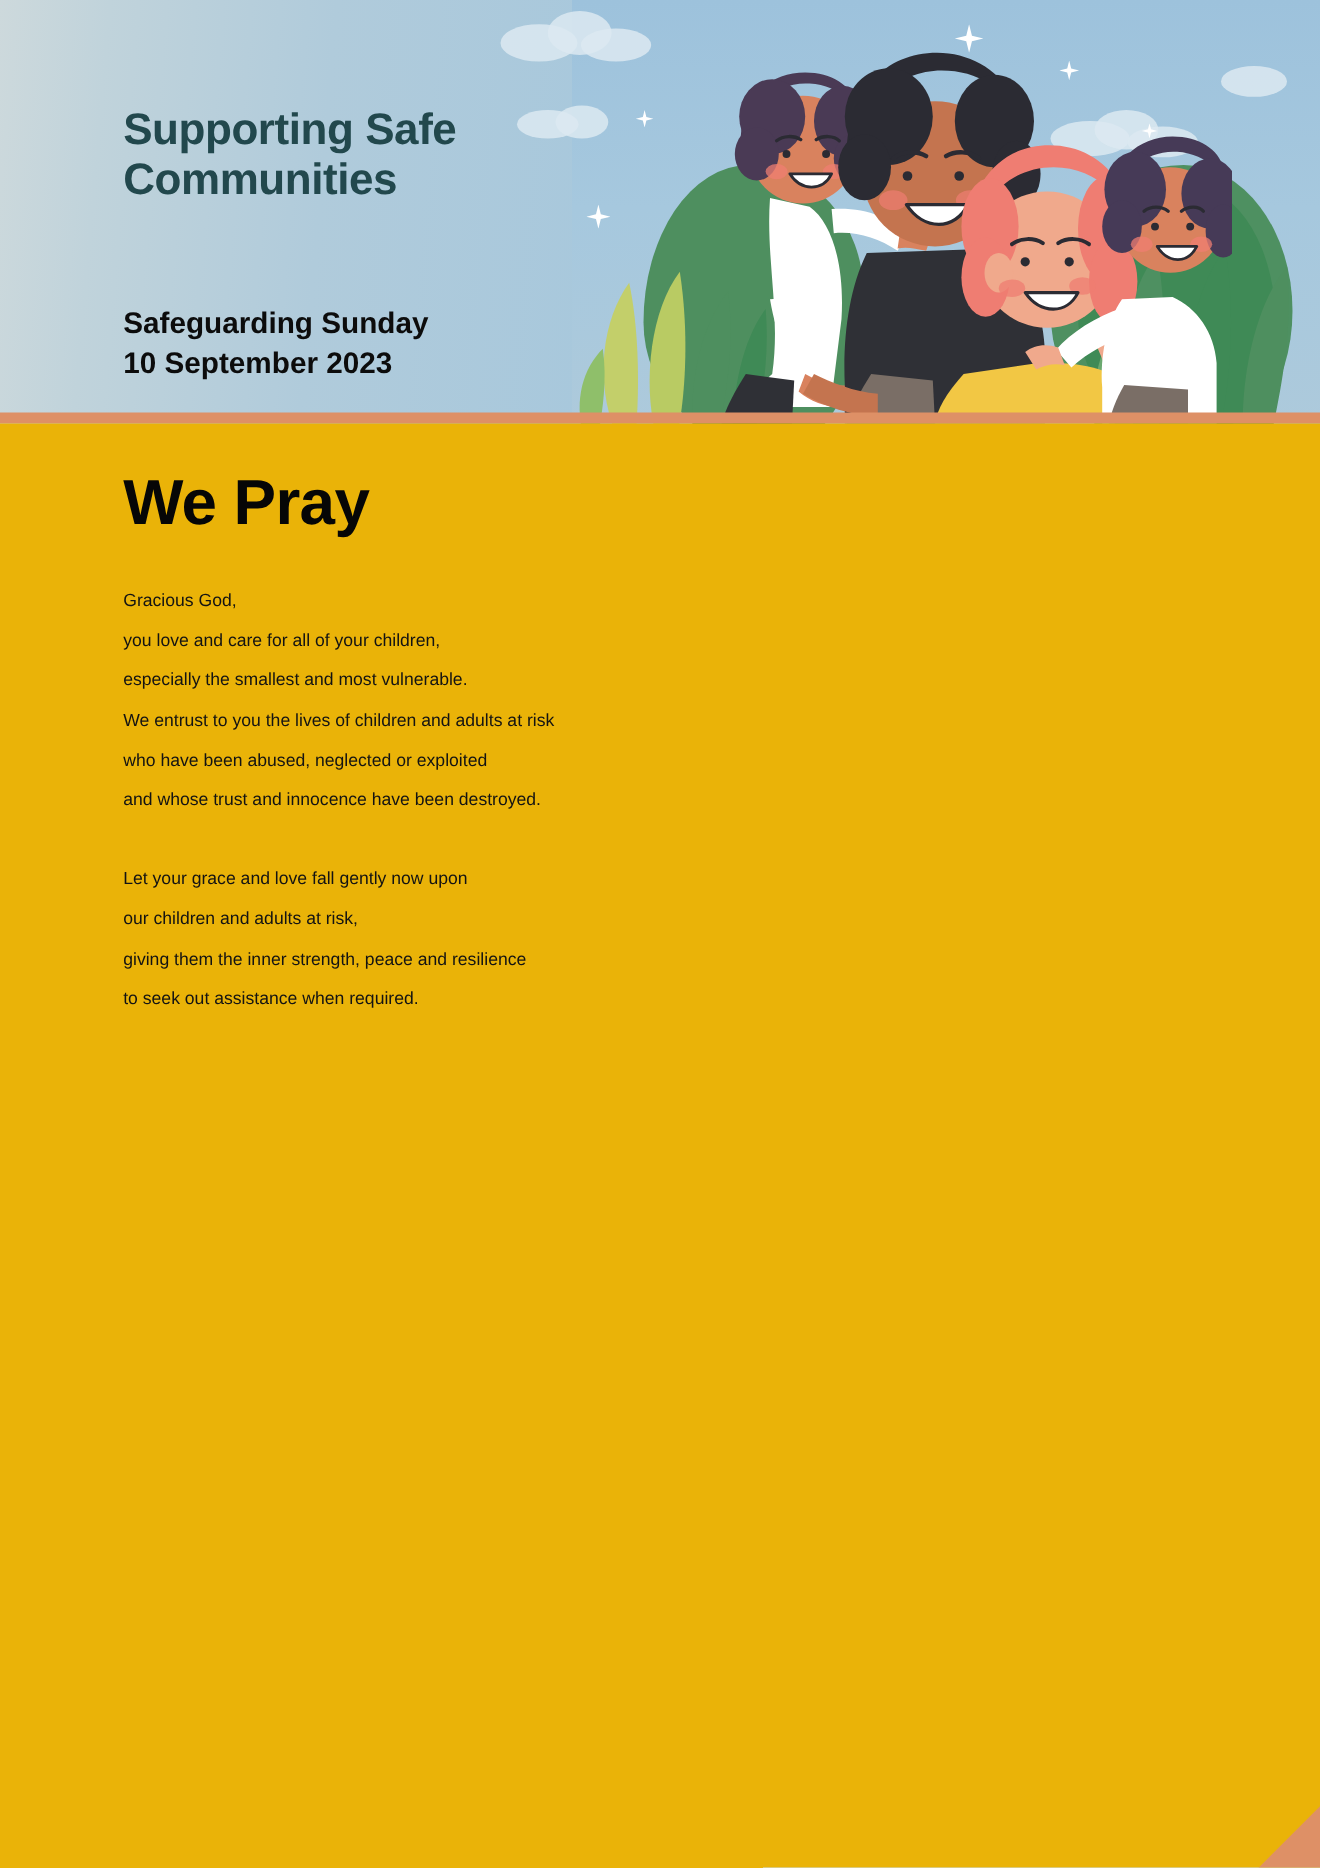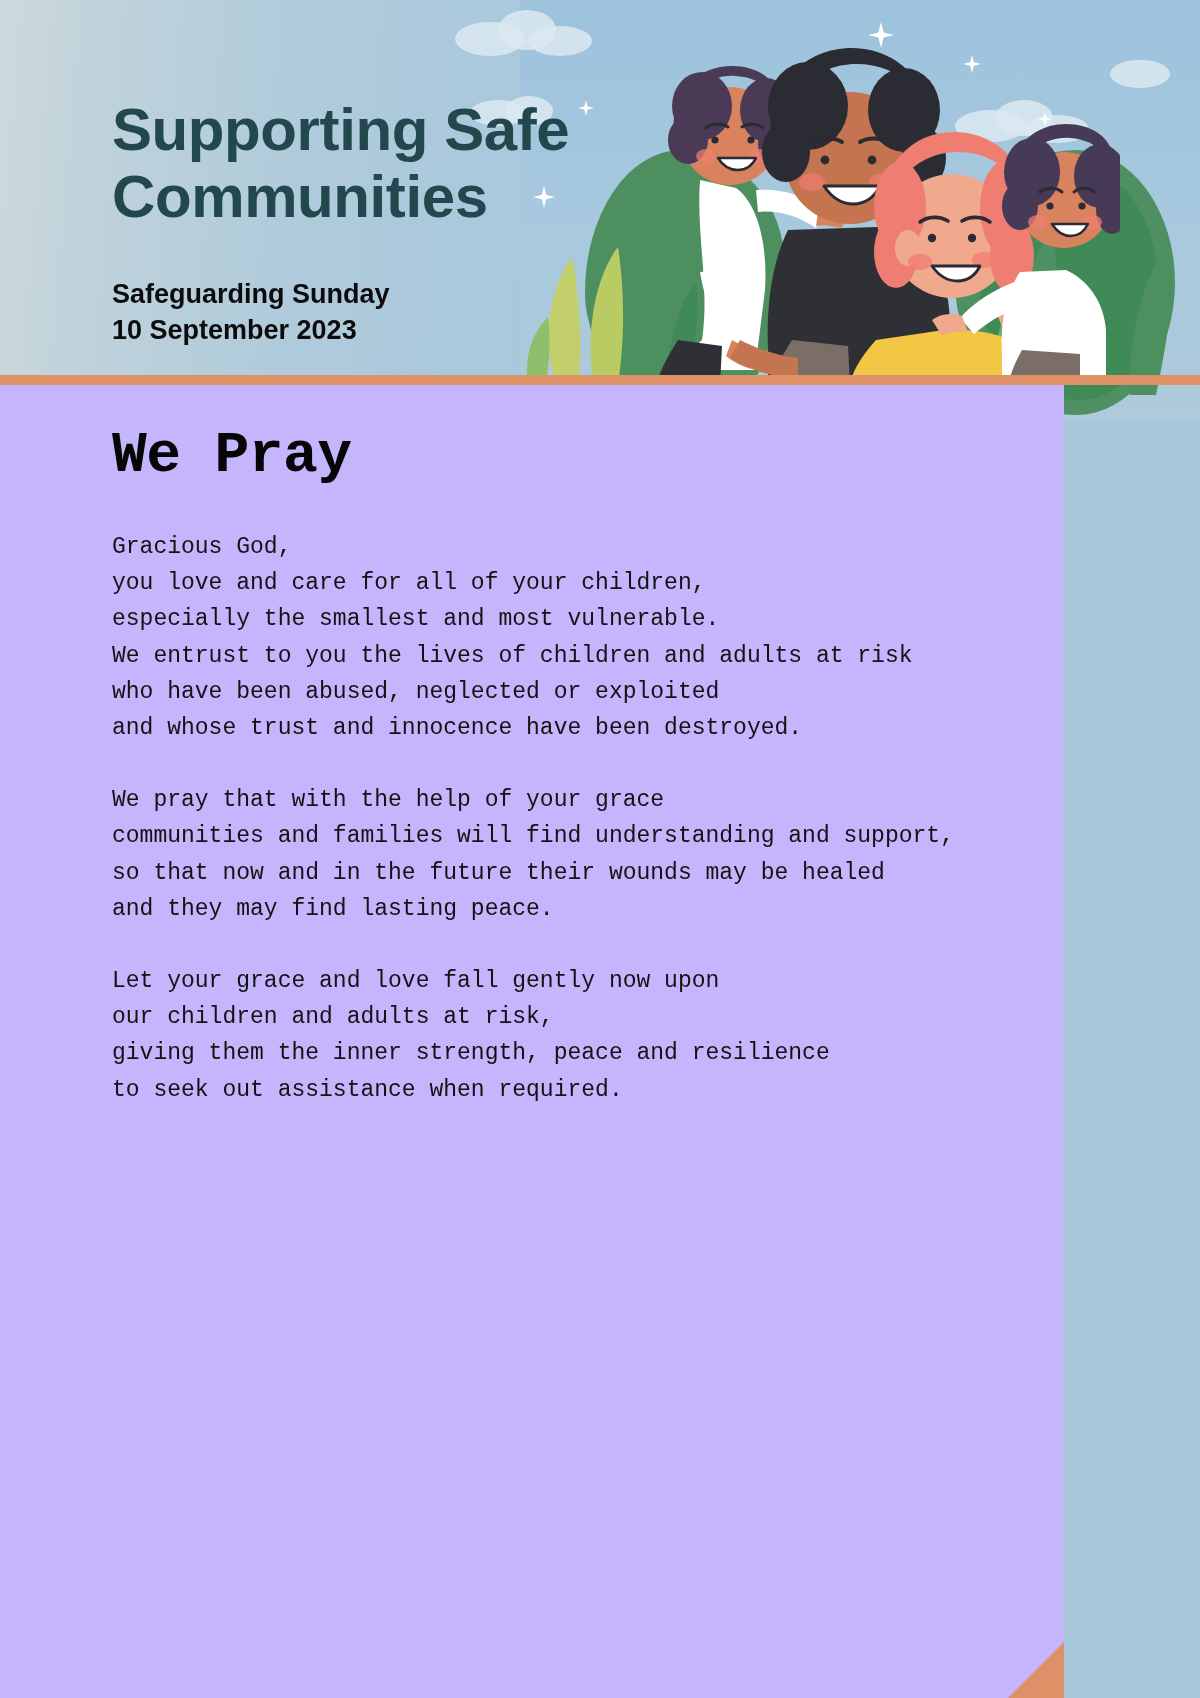--- a/index.html
+++ b/index.html
@@ -86,21 +86,21 @@
     width: 180px; height: 230px;
     background: #3f8a56;
     border-radius: 58% 42% 45% 55% / 50% 55% 45% 50%;
   }
 
   
   .title {
     position: absolute;
     left: 112px; top: 96px;
     width: 520px;
-    font-size: 60px;
+    font-size: 40px;
     font-weight: 800;
     line-height: 1.12;
     letter-spacing: -0.4px;
     color: #22484d;
     white-space: pre-line;
   }
   .subtitle {
     position: absolute;
     left: 112px; top: 276px;
     font-size: 27px;
@@ -115,39 +115,38 @@
     position: absolute;
     left: 0; top: 375px;
     width: 1200px; height: 10px;
     background: #de9066;
   }
 
   
   .body-area {
     position: absolute;
     left: 0; top: 385px;
-    width: 1064px;
+    width: 1200px;
     height: 1313px;
-    background: #c4b5fd;
+    background: #eab308;
     overflow: hidden;
-    font-family: Liberation Mono, monospace;
   }
   .heading {
     position: absolute;
     left: 112px; top: 38px;
     font-size: 58px;
     font-weight: 800;
     letter-spacing: -0.6px;
     color: #060606;
   }
   .prayer {
     position: absolute;
     left: 112px; top: 144px;
     width: 1000px;
-    font-size: 23px;
+    font-size: 16px;
     line-height: 36.2px;
     color: #131313;
     font-weight: 400;
   }
   .stanza { margin: 0 0 36px 0; white-space: pre-line; }
   .stanza:last-child { margin-bottom: 0; }
 
   
   .corner-stripe {
     position: absolute;
@@ -299,24 +298,20 @@
   <div class="body-area">
     <div class="heading">We Pray</div>
 
     <div class="prayer">
       <p class="stanza">Gracious God,
 you love and care for all of your children,
 especially the smallest and most vulnerable.
 We entrust to you the lives of children and adults at risk
 who have been abused, neglected or exploited
 and whose trust and innocence have been destroyed.</p>
-      <p class="stanza">We pray that with the help of your grace
-communities and families will find understanding and support,
-so that now and in the future their wounds may be healed
-and they may find lasting peace.</p>
       <p class="stanza">Let your grace and love fall gently now upon
 our children and adults at risk,
 giving them the inner strength, peace and resilience
 to seek out assistance when required.</p>
     </div>
 
     <div class="corner-stripe"></div>
   </div>
 
 </div>

